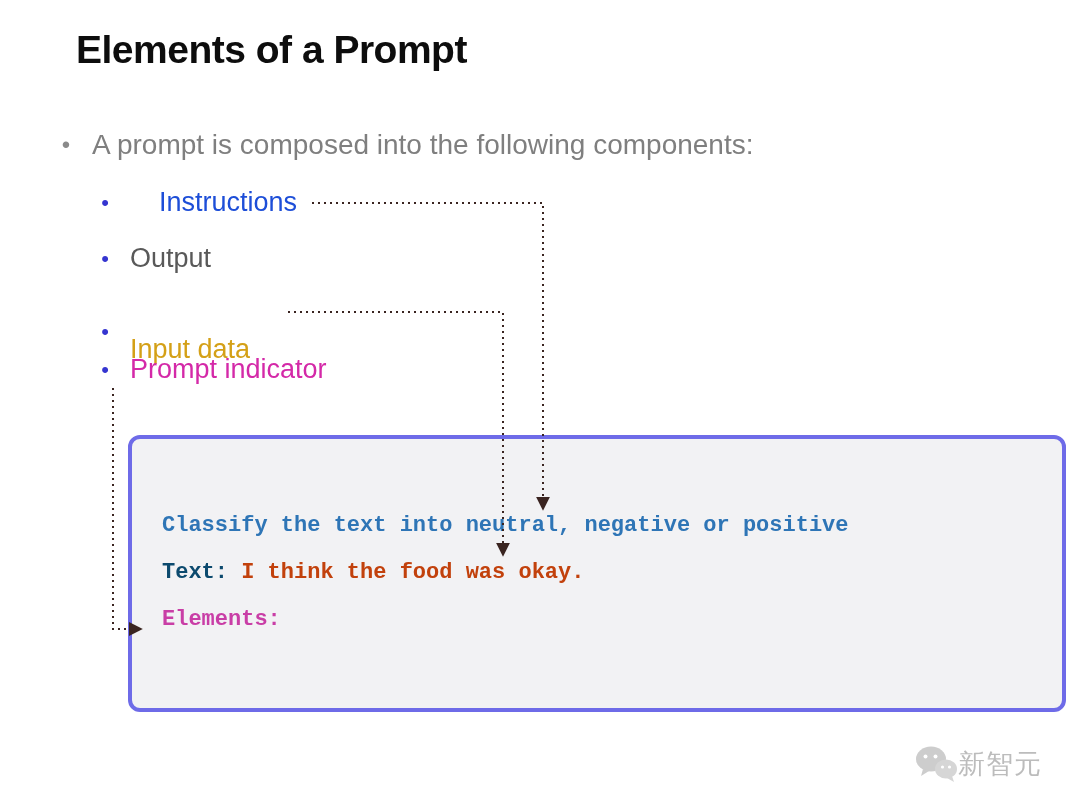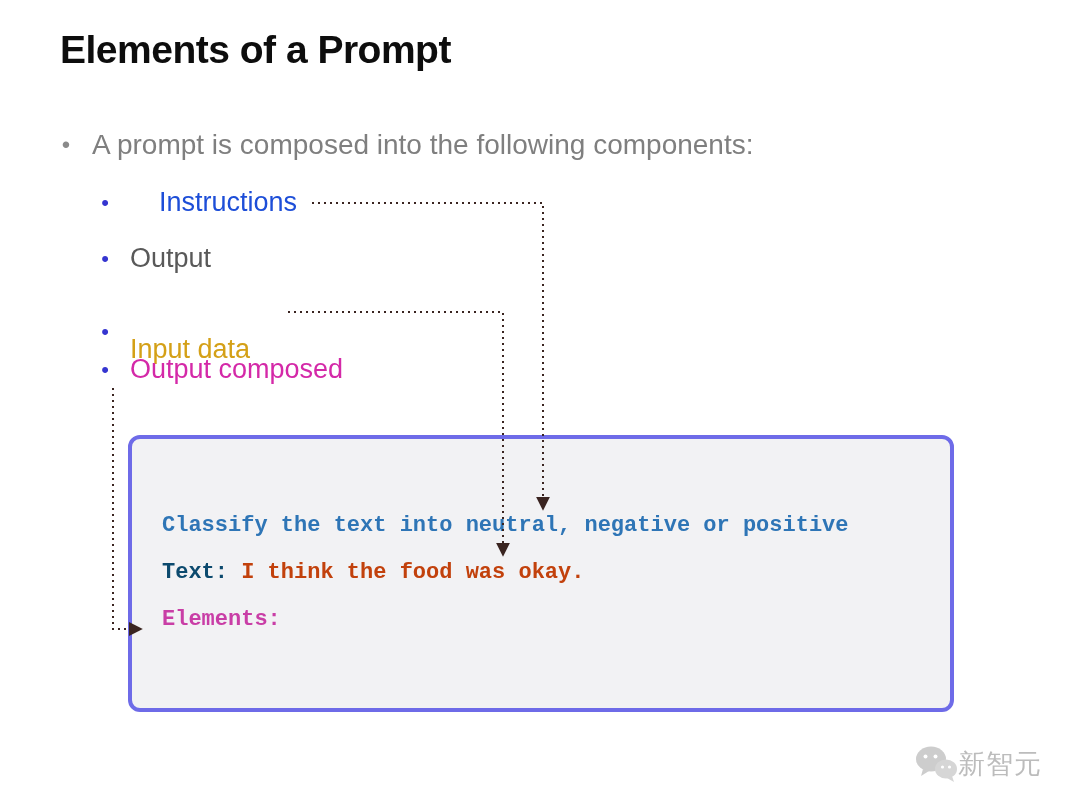--- a/index.html
+++ b/index.html
@@ -6,21 +6,21 @@
     html, body { width: 1080px; height: 809px; }
     body {
       position: relative;
       background: #ffffff;
       font-family: "Liberation Sans", sans-serif;
       overflow: hidden;
     }
 
     .slide-title {
       position: absolute;
-      left: 60px;
+      left: 76px;
       top: 28px;
       font-size: 39px;
       font-weight: bold;
       color: #0d0d0d;
       letter-spacing: -0.5px;
     }
 
     .list-row {
       position: absolute;
       display: flex;
@@ -45,21 +45,21 @@
 
     .c-instructions { color: #1d4ed8; margin-left: 29px; }
     .c-context      { color: #595959; }
     .c-input        { color: #d4a017; margin-top: 36px; }
     .c-output       { color: #d429a8; }
 
     .code-box {
       position: absolute;
       left: 128px;
       top: 435px;
-      width: 826px;
+      width: 938px;
       height: 277px;
       background: #f2f2f4;
       border: 4px solid #6e6be8;
       border-radius: 12px;
     }
     .code-line {
       position: absolute;
       left: 30px;
       font-family: "Liberation Mono", "DejaVu Sans Mono", monospace;
       font-weight: bold;
@@ -124,21 +124,21 @@
   <span class="c-context">Output</span>
 </div>
 
 <div class="list-row sub-row row-input">
   <span class="bullet">•</span>
   <span class="c-input">Input data</span>
 </div>
 
 <div class="list-row sub-row row-output">
   <span class="bullet">•</span>
-  <span class="c-output">Output composed</span>
+  <span class="c-output">Prompt indicator</span>
 </div>
 
 <div class="code-box">
   <div class="code-line code-line-1">
     <span class="code-blue">Classify the text into neutral, negative or positive</span>
   </div>
   <div class="code-line code-line-2">
     <span class="code-black">Text:</span><span class="code-orange"> I think the food was okay.</span>
   </div>
   <div class="code-line code-line-3">

